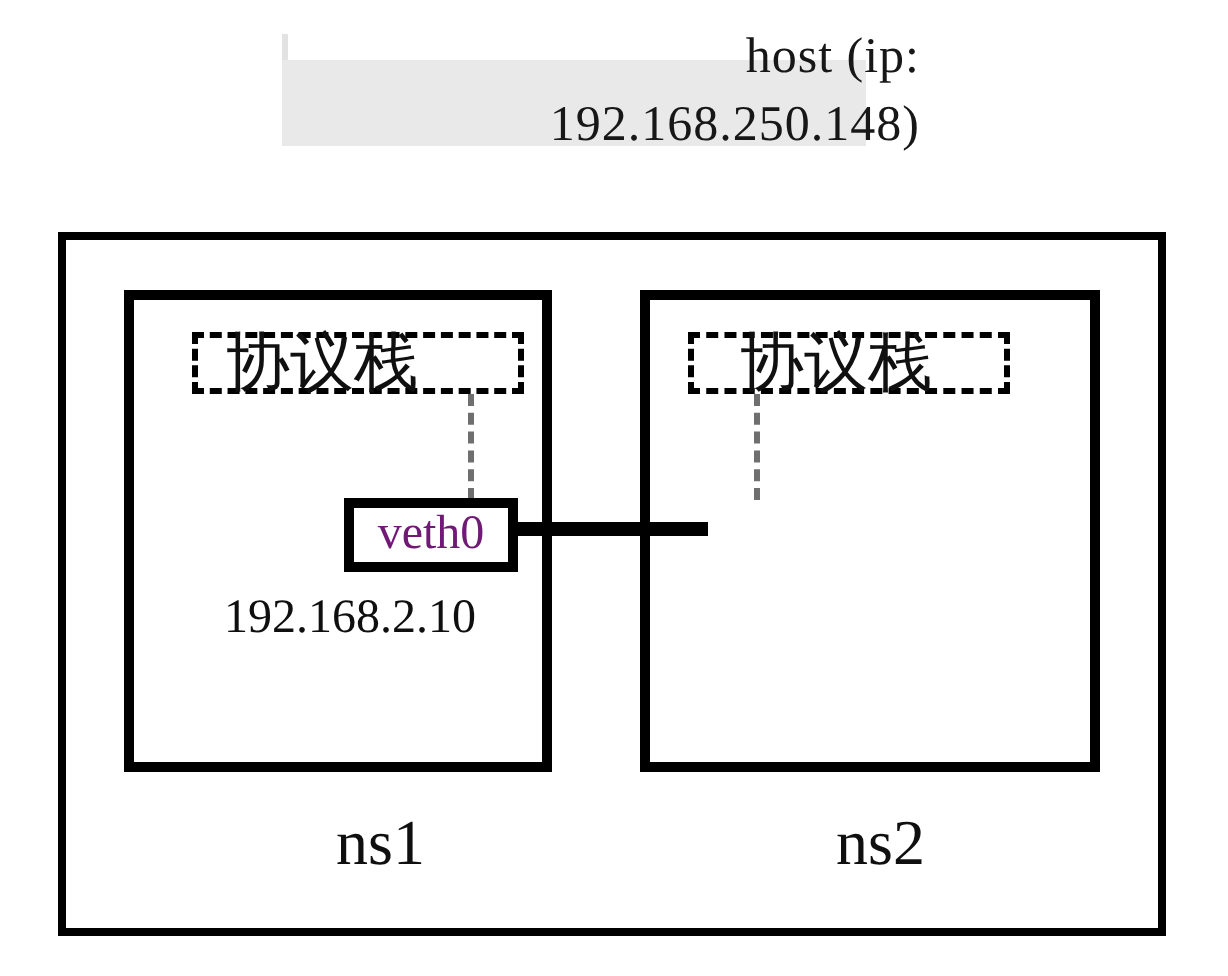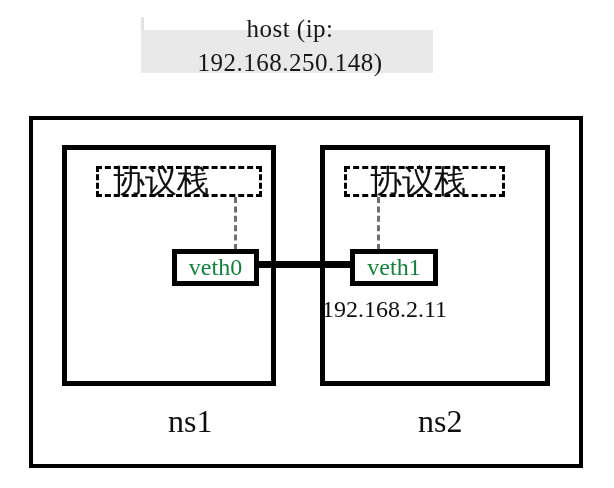--- a/index.html
+++ b/index.html
@@ -31,21 +31,21 @@
     top: 17px;
     width: 3px;
     height: 29px;
     background: #e2e2e2;
   }
   #host-title {
     position: absolute;
     left: 120px;
     top: 12px;
     width: 340px;
-    text-align: center;
+    text-align: right;
     font-size: 25px;
     line-height: 34px;
     color: #171717;
     letter-spacing: 0.5px;
     white-space: pre-line;
   }
 
   
   #host-box {
     position: absolute;
@@ -97,21 +97,21 @@
   #stack1-vline { left: 234px; top: 197px; height: 53px; }
   #stack2-vline { left: 377px; top: 197px; height: 53px; }
 
   
   .veth-box {
     position: absolute;
     border: 5px solid #000000;
     box-sizing: border-box;
     background: #ffffff;
     font-size: 24px;
-    color: #15803d;
+    color: #701a75;
     display: flex;
     align-items: flex-end;
     justify-content: center;
     z-index: 4;
   }
   #veth0-box { left: 172px; top: 249px; width: 87px; height: 37px; }
   #veth1-box { left: 350px; top: 249px; width: 88px; height: 37px; }
 
   
   #veth-link {
@@ -159,27 +159,24 @@
 
   <div id="host-box"></div>
 
   <div id="ns1-box" class="ns-box"></div>
   <div id="stack1-box" class="stack-box"></div>
   <div id="stack1-label" class="stack-label">协议栈</div>
   <div id="stack1-vline" class="dashed-vline"></div>
   <div id="veth0-box" class="veth-box">
     <span>veth0</span>
   </div>
+  <div id="ip1-label" class="ip-label">192.168.2.10</div>
   <div id="ns1-label" class="ns-label">ns1</div>
 
   <div id="veth-link"></div>
 
   <div id="ns2-box" class="ns-box"></div>
   <div id="stack2-box" class="stack-box"></div>
   <div id="stack2-label" class="stack-label">协议栈</div>
   <div id="stack2-vline" class="dashed-vline"></div>
-  <div id="veth1-box" class="veth-box">
-    <span>veth1</span>
-  </div>
-  <div id="ip2-label" class="ip-label">192.168.2.11</div>
   <div id="ns2-label" class="ns-label">ns2</div>
 
 </div>
 
 </body></html>

